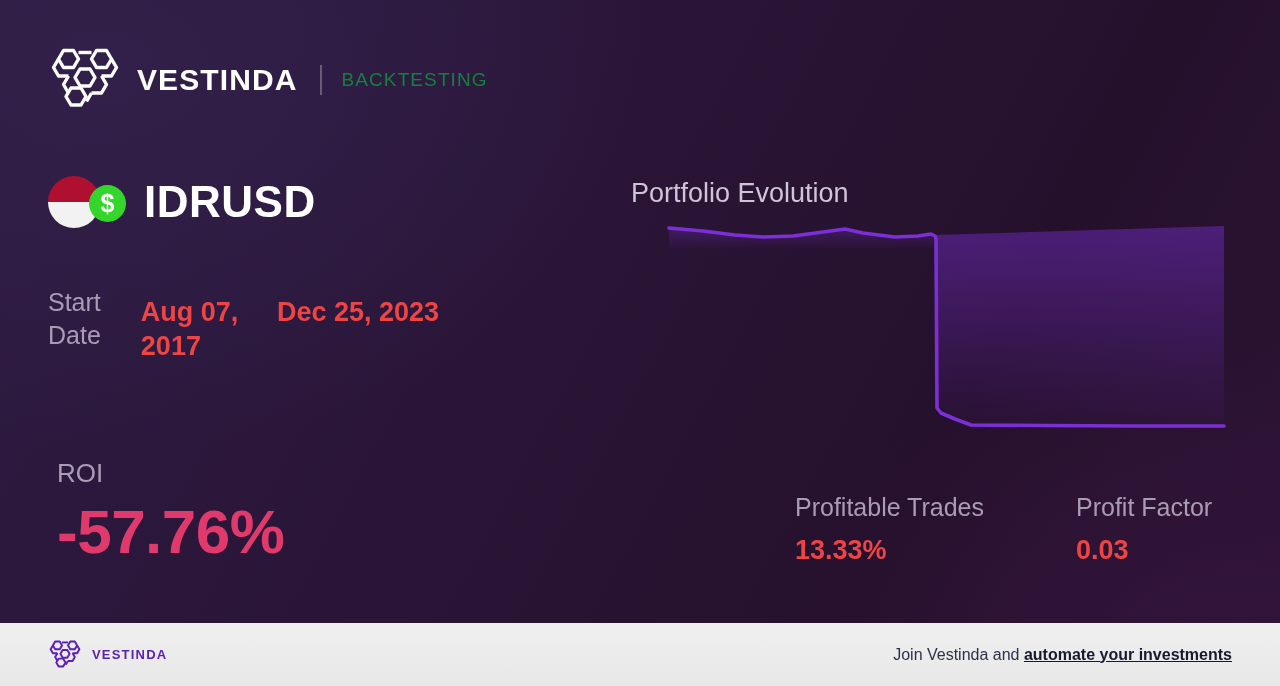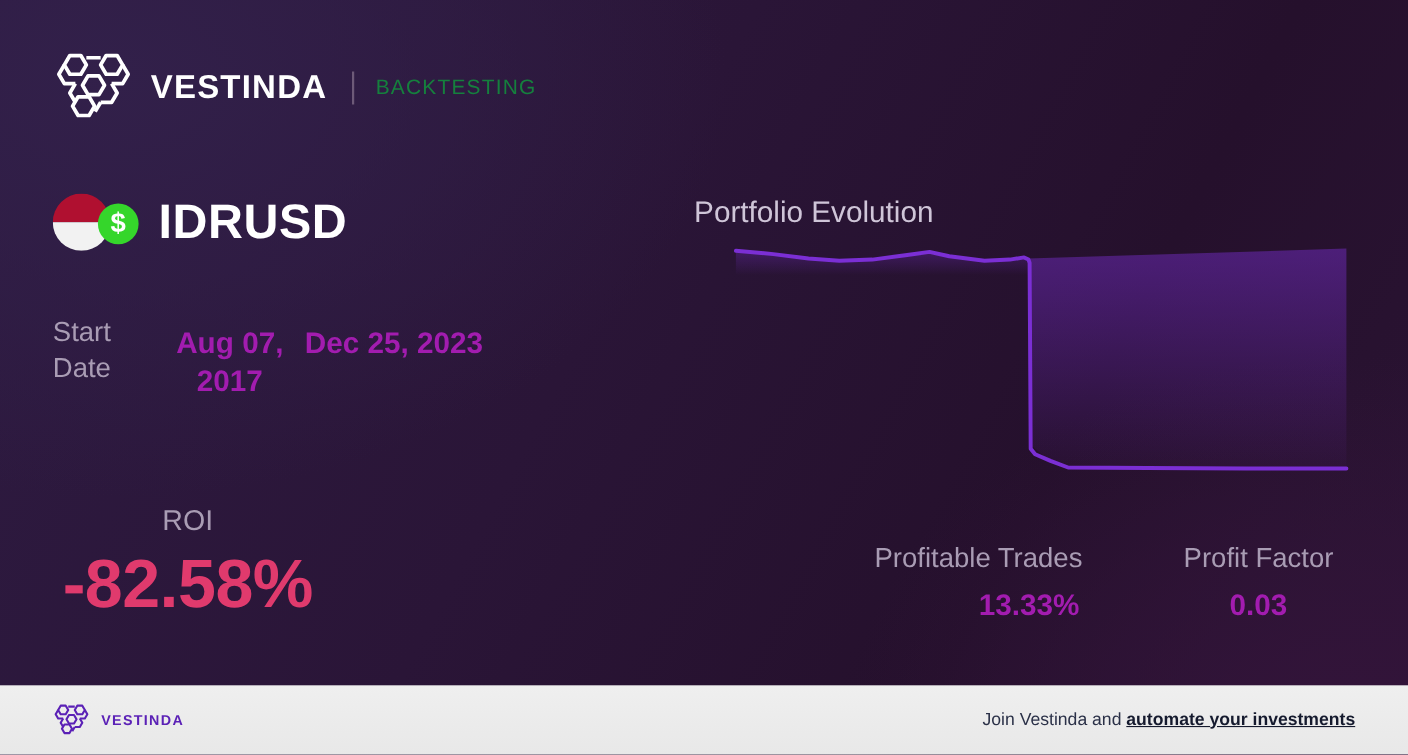--- a/index.html
+++ b/index.html
@@ -61,26 +61,26 @@
   }
 
   
   .dates { position:absolute; left:48px; top:286px; display:flex; }
   .date-block { display:flex; }
   .date-block.start { width:229px; }
   .stat-label {
     color:#a99cb4; font-size:25px; font-weight:400; line-height:1.3;
   }
   .stat-value-white {
-    color:#a21caf; font-size:27px; font-weight:700;
-    line-height:1.25; margin-top:10px;text-align:center;
-  }
-
-  
-  .roi-block { position:absolute; left:57px; top:458px;text-align:center; }
+    color:#ef4444; font-size:27px; font-weight:700;
+    line-height:1.25; margin-top:10px;
+  }
+
+  
+  .roi-block { position:absolute; left:57px; top:458px; }
   .roi-label { color:#a99cb4; font-size:26px; font-weight:400; }
   .roi-value {
     color:#e03a6d; font-size:62px; font-weight:700;
     line-height:1; margin-top:12px; letter-spacing:-0.5px;
   }
 
   
   .chart-title {
     position:absolute; left:631px; top:178px;
     color:#cfc5d8; font-size:27px; font-weight:400;
@@ -156,21 +156,21 @@
     <div class="stat-label">Start Date</div>
     <div class="stat-value-white">Aug 07, 2017</div>
   </div>
   <div class="date-block">
     <div class="stat-value-white">Dec 25, 2023</div>
   </div>
 </div>
 
 <div class="roi-block">
   <div class="roi-label">ROI</div>
-  <div class="roi-value">-82.58%</div>
+  <div class="roi-value">-57.76%</div>
 </div>
 
 <div class="chart-title">Portfolio Evolution</div>
 <div class="chart-wrap">
   <svg viewBox="0 0 566 212" preserveAspectRatio="none">
     <defs>
       <linearGradient id="areaGrad" x1="0" y1="0" x2="0" y2="1">
         <stop offset="0%" stop-color="#7b2fd4" stop-opacity="0.45"></stop>
         <stop offset="100%" stop-color="#7b2fd4" stop-opacity="0.03"></stop>
       </linearGradient>

